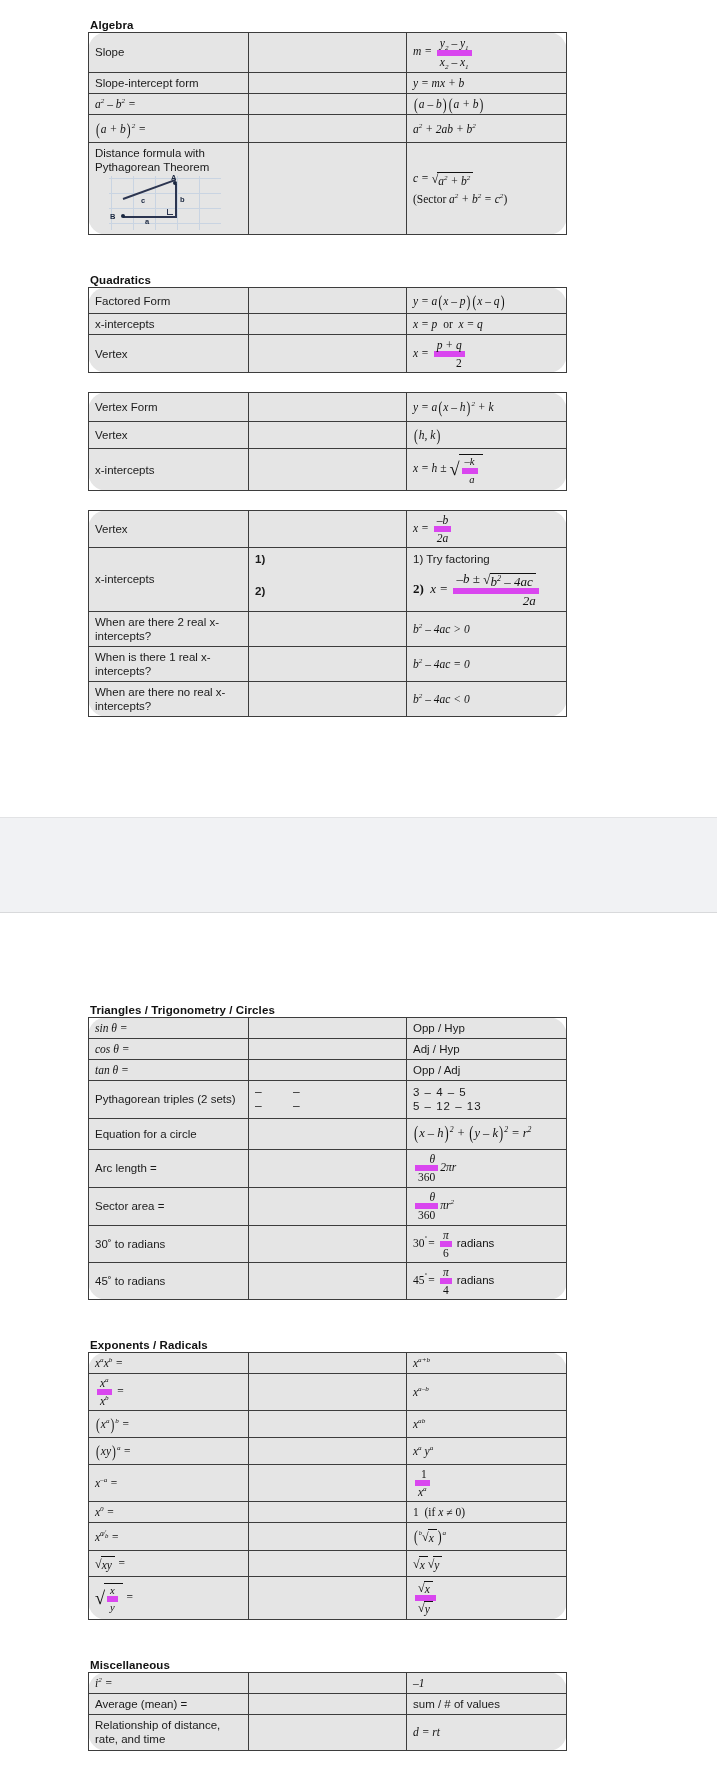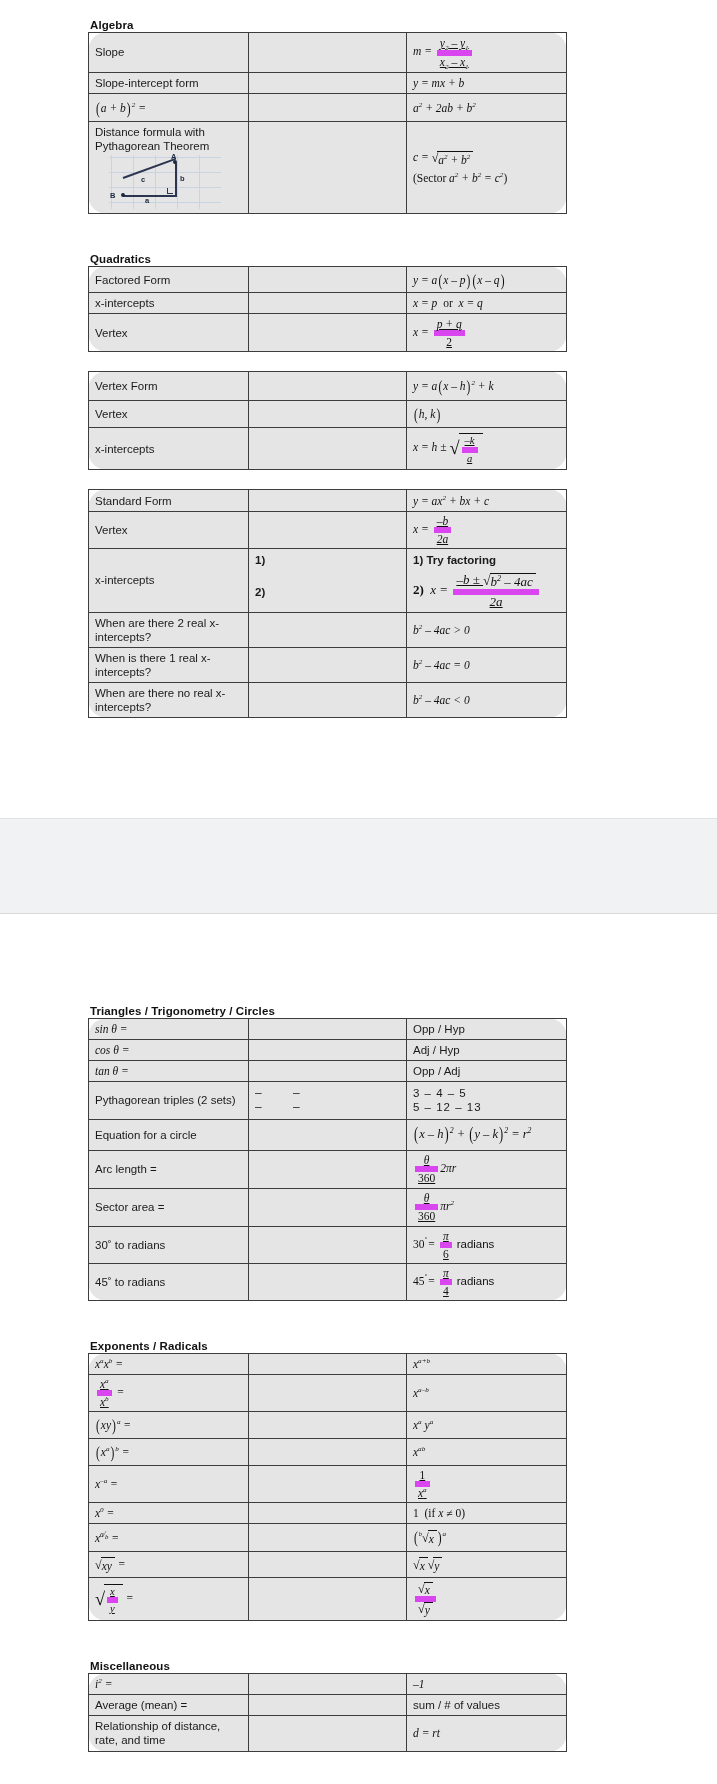--- a/index.html
+++ b/index.html
@@ -55,24 +55,23 @@
   sup, sub {
     font-size: 0.62em;
     line-height: 0;
   }
   sup { vertical-align: super; }
   sub { vertical-align: sub; }
   
   .frac {
     display: inline-block;
     vertical-align: middle;
-    text-align: center;
+    text-align: right;
     line-height: 1.05;
     margin: 0 2px;
-    text-decoration: underline;
   }
   .frac > .num { display: block; padding: 0 3px; }
   .frac > .den { display: block; border-top: 6px solid #d946ef; padding: 0 3px; }
   .frac.sm { font-size: 0.92em; }
   
   .rad {
     display: inline-block;
     vertical-align: middle;
     white-space: nowrap;
   }
@@ -133,20 +132,27 @@
         <td class="c1 plain" style="height:40px">Slope</td>
         <td class="c2"></td>
         <td class="c3 mathfont">
           m&nbsp;=&nbsp;<span class="frac"><span class="num">y<sub>2</sub> – y<sub>1</sub></span><span class="den">x<sub>2</sub> – x<sub>1</sub></span></span>
         </td>
       </tr>
       <tr>
         <td class="c1 plain">Slope-intercept form</td>
         <td class="c2"></td>
         <td class="c3 mathfont">y = mx + b</td>
+      </tr>
+      <tr>
+        <td class="c1 mathfont">a<sup>2</sup> – b<sup>2</sup> =</td>
+        <td class="c2"></td>
+        <td class="c3 mathfont">
+          <span class="paren-tall">(</span>a – b<span class="paren-tall">)</span><span class="paren-tall">(</span>a + b<span class="paren-tall">)</span>
+        </td>
       </tr>
       <tr>
         <td class="c1 mathfont" style="height:28px">
           <span class="paren-tall">(</span>a + b<span class="paren-tall">)</span><sup>2</sup> =
         </td>
         <td class="c2"></td>
         <td class="c3 mathfont">a<sup>2</sup> + 2ab + b<sup>2</sup></td>
       </tr>
       <tr>
         <td class="c1 plain" style="vertical-align:top;height:88px">
@@ -233,40 +239,35 @@
           x = h ±
           <span class="rad"><span class="sign" style="font-size:1.6em">√</span><span class="body"><span class="frac sm"><span class="num">–k</span><span class="den">a</span></span></span></span>
         </td>
       </tr>
     </tbody>
       </table>
 
     <table class="ref" style="margin-bottom:0">
         <tbody>
       <tr>
-        <td class="c1 plain" style="height:22px">Standard Form</td>
-        <td class="c2"></td>
-        <td class="c3 mathfont">y = ax<sup>2</sup> + bx + c</td>
-      </tr>
-      <tr>
         <td class="c1 plain" style="height:36px">Vertex</td>
         <td class="c2"></td>
         <td class="c3 mathfont">
           x = <span class="frac"><span class="num">–b</span><span class="den">2a</span></span>
         </td>
       </tr>
       <tr>
         <td class="c1 plain" style="height:58px">x-intercepts</td>
         <td class="c2" style="vertical-align:top;padding-top:4px">
           <span class="numlist">1)</span>
           <div style="height:18px"></div>
           <span class="numlist">2)</span>
         </td>
         <td class="c3" style="vertical-align:top;padding-top:4px">
-          <span class="plain" style="font-weight:bold">1) Try factoring</span>
+          <span class="plain" style="font-weight:normal">1) Try factoring</span>
           <div style="height:6px"></div>
           <span class="mathfont"><span class="up" style="font-weight:bold">2)</span>&nbsp; x =
             <span class="frac"><span class="num">–b ± <span class="rad"><span class="sign">√</span><span class="body">b<sup>2</sup> – 4ac</span></span></span><span class="den">2a</span></span>
           </span>
         </td>
       </tr>
       <tr>
         <td class="c1 plain" style="height:34px">When are there 2 real x-intercepts?</td>
         <td class="c2"></td>
         <td class="c3 mathfont">b<sup>2</sup> – 4ac &gt; 0</td>
@@ -369,31 +370,31 @@
       </tr>
       <tr>
         <td class="c1 mathfont" style="height:32px">
           <span class="frac"><span class="num">x<sup>a</sup></span><span class="den">x<sup>b</sup></span></span> =
         </td>
         <td class="c2"></td>
         <td class="c3 mathfont">x<sup>a–b</sup></td>
       </tr>
       <tr>
         <td class="c1 mathfont" style="height:27px">
+          <span class="paren-tall">(</span>x<sup>a</sup><span class="paren-tall">)</span><sup>b</sup> =
+        </td>
+        <td class="c2"></td>
+        <td class="c3 mathfont">x<sup>ab</sup></td>
+      </tr>
+      <tr>
+        <td class="c1 mathfont" style="height:27px">
           <span class="paren-tall">(</span>xy<span class="paren-tall">)</span><sup>a</sup> =
         </td>
         <td class="c2"></td>
         <td class="c3 mathfont">x<sup>a</sup> y<sup>a</sup></td>
-      </tr>
-      <tr>
-        <td class="c1 mathfont" style="height:27px">
-          <span class="paren-tall">(</span>x<sup>a</sup><span class="paren-tall">)</span><sup>b</sup> =
-        </td>
-        <td class="c2"></td>
-        <td class="c3 mathfont">x<sup>ab</sup></td>
       </tr>
       <tr>
         <td class="c1 mathfont" style="height:34px">x<sup>–a</sup> =</td>
         <td class="c2"></td>
         <td class="c3 mathfont">
           <span class="frac"><span class="num up">1</span><span class="den">x<sup>a</sup></span></span>
         </td>
       </tr>
       <tr>
         <td class="c1 mathfont" style="height:20px">x<sup>0</sup> =</td>

